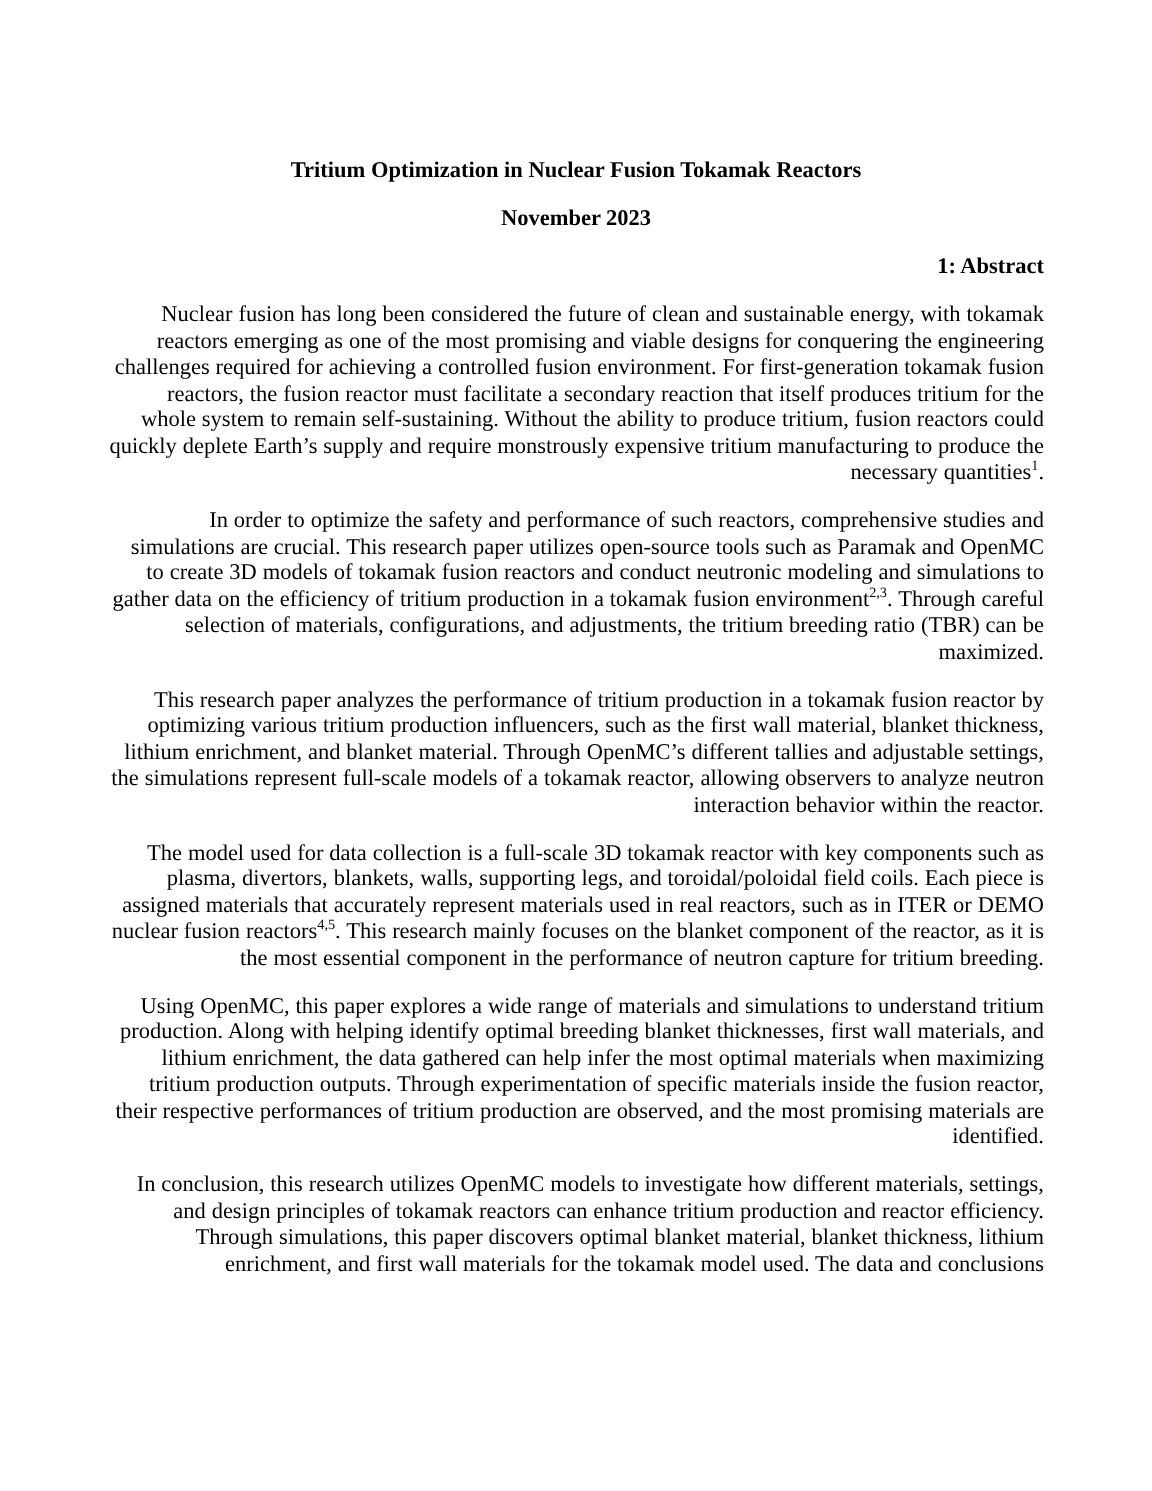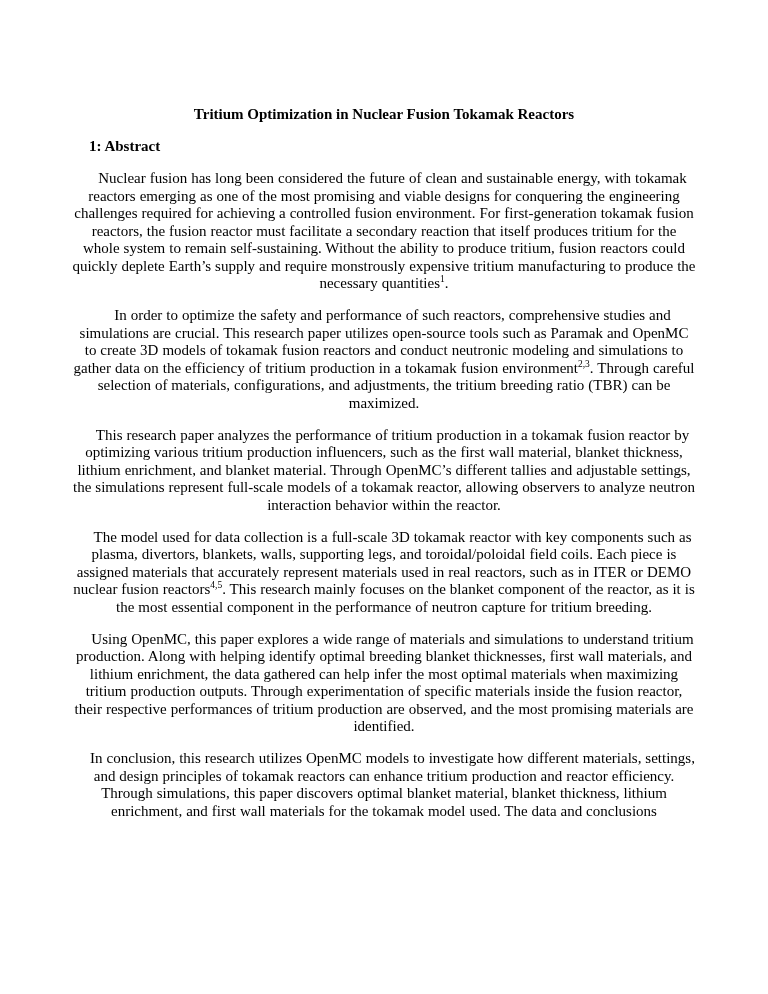--- a/index.html
+++ b/index.html
@@ -27,43 +27,45 @@
       font-size: 15px;
       line-height: 17.5px;
       margin: 0 0 14.5px 0;
     }
     .section-heading {
       font-weight: bold;
       font-size: 15px;
       line-height: 17.5px;
       margin: 0 0 14.5px 0;
       padding-left: 17px;
+      text-align: right;
     }
     .para {
       font-size: 15px;
       line-height: 17.5px;
       margin: 0 0 14.5px 0;
       text-indent: 17px;
-      text-align: center;
+      text-align: right;
       word-spacing: 0.2px;
     }
     .para sup {
       font-size: 9.5px;
       line-height: 0;
       vertical-align: super;
     }
   </style>
 </head>
 <body>
 
 <div class="page">
 
   <p class="front-line">Tritium Optimization in Nuclear Fusion Tokamak Reactors</p>
 
 
+  <p class="front-line">November 2023</p>
 
   <p class="section-heading">1: Abstract</p>
 
   <p class="para"><span>Nuclear fusion has long been considered the future of clean and sustainable energy, with tokamak reactors emerging as one of the most promising and viable designs for conquering the engineering challenges required for achieving a controlled fusion environment. For first-generation tokamak fusion reactors, the fusion reactor must facilitate a secondary reaction that itself produces tritium for the whole system to remain self-sustaining. Without the ability to produce tritium, fusion reactors could quickly deplete Earth’s supply and require monstrously expensive tritium manufacturing to produce the necessary quantities</span><sup>1</sup><span>.</span></p>
 
   <p class="para"><span>In order to optimize the safety and performance of such reactors, comprehensive studies and simulations are crucial. This research paper utilizes open-source tools such as Paramak and OpenMC to create 3D models of tokamak fusion reactors and conduct neutronic modeling and simulations to gather data on the efficiency of tritium production in a tokamak fusion environment</span><sup>2,3</sup><span>. Through careful selection of materials, configurations, and adjustments, the tritium breeding ratio (TBR) can be maximized.</span></p>
 
   <p class="para"><span>This research paper analyzes the performance of tritium production in a tokamak fusion reactor by optimizing various tritium production influencers, such as the first wall material, blanket thickness, lithium enrichment, and blanket material. Through OpenMC’s different tallies and adjustable settings, the simulations represent full-scale models of a tokamak reactor, allowing observers to analyze neutron interaction behavior within the reactor.</span></p>
 
   <p class="para"><span>The model used for data collection is a full-scale 3D tokamak reactor with key components such as plasma, divertors, blankets, walls, supporting legs, and toroidal/poloidal field coils. Each piece is assigned materials that accurately represent materials used in real reactors, such as in ITER or DEMO nuclear fusion reactors</span><sup>4,5</sup><span>. This research mainly focuses on the blanket component of the reactor, as it is the most essential component in the performance of neutron capture for tritium breeding.</span></p>

